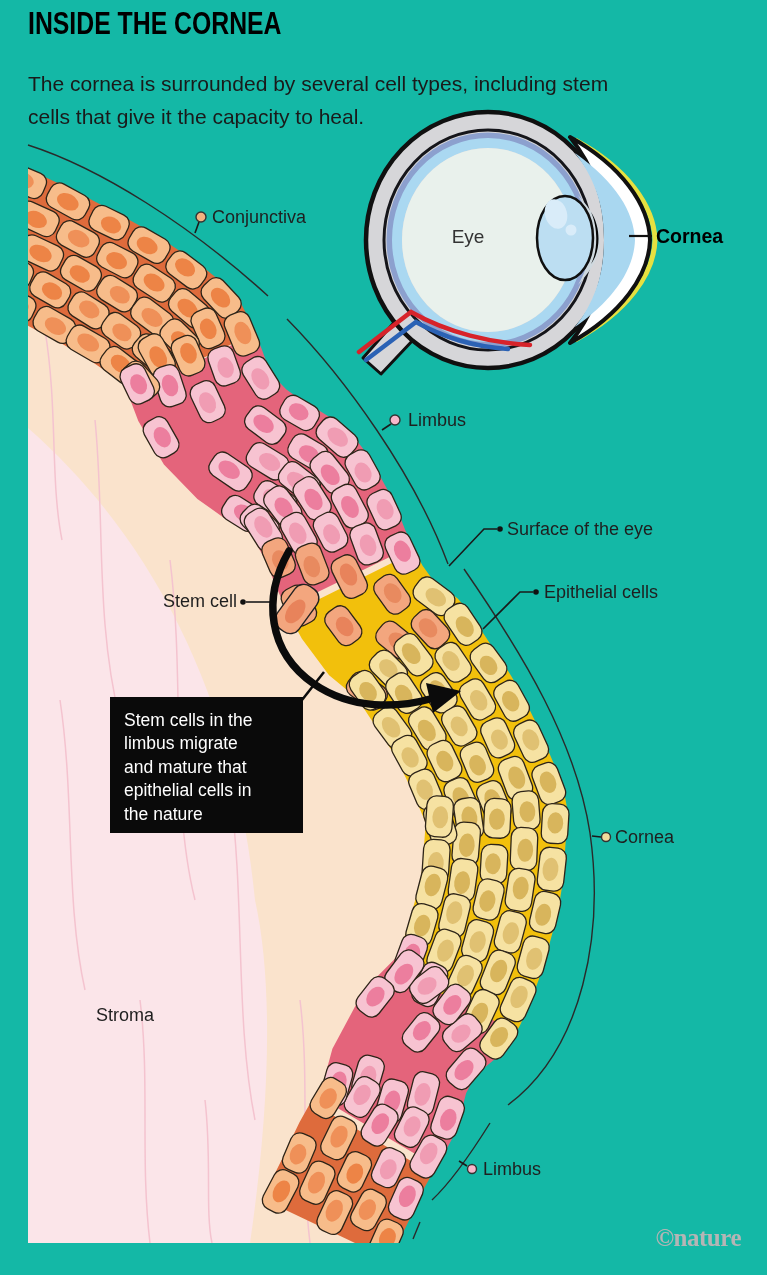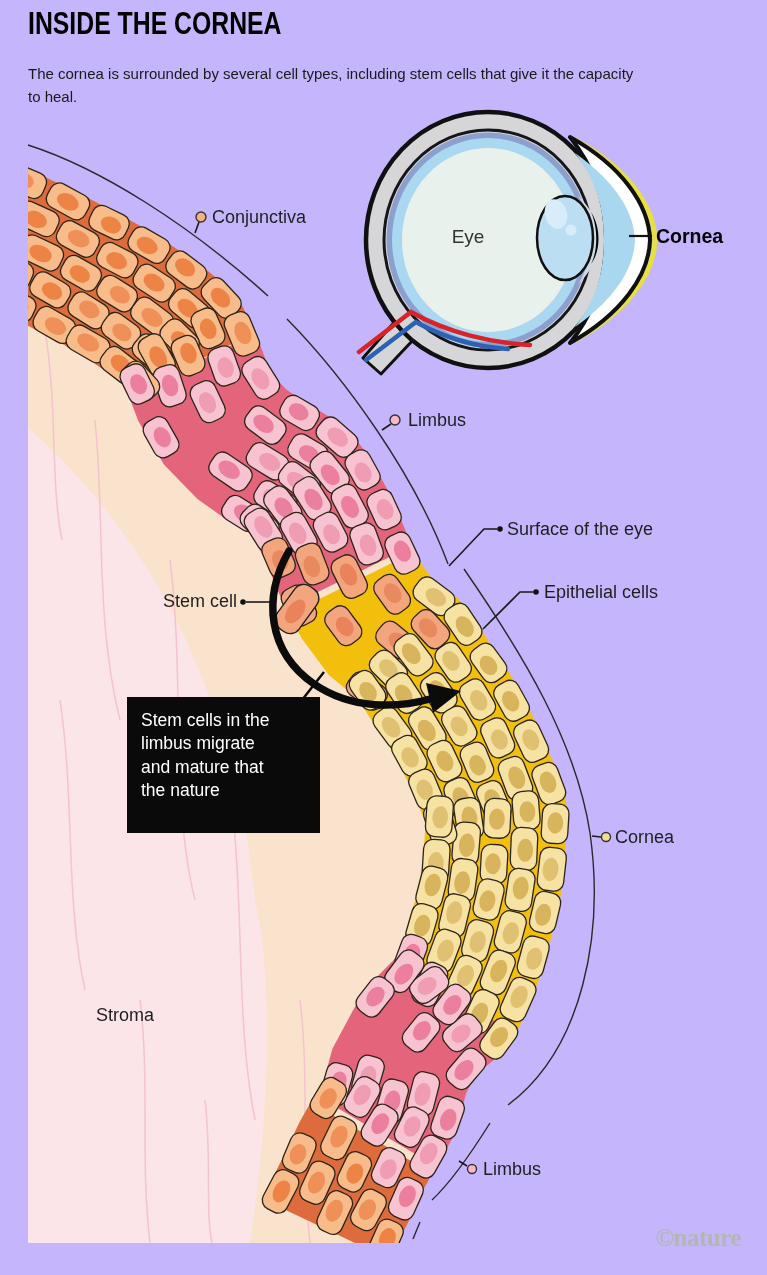--- a/index.html
+++ b/index.html
@@ -1,24 +1,24 @@
 <!DOCTYPE html>
 <html><head>
 <meta charset="utf-8">
 <style>
   html,body{margin:0;padding:0;background:#fff;}
-  .page{position:relative;width:767px;height:1275px;background:#c4b5fd;overflow:hidden;
+  .page{position:relative;width:767px;height:1275px;background:#14b8a6;overflow:hidden;
         font-family:"Liberation Sans",sans-serif;}
   .hdr{position:absolute;left:28px;top:6px;width:660px;}
   .hdr h1{margin:0;font-size:31px;font-weight:800;color:#000;letter-spacing:0px;
           transform:scaleX(.8);transform-origin:left center;white-space:nowrap;}
-  .hdr p{margin:20px 0 0 0;font-size:15px;line-height:1.55;color:#1a1a1a;width:610px;}
+  .hdr p{margin:26px 0 0 0;font-size:21px;line-height:1.55;color:#1a1a1a;width:610px;}
   svg{position:absolute;left:0;top:0;}
   .lbl{font-size:18px;fill:#1f1f1f;}
-  .callout{position:absolute;left:127px;top:697px;width:193px;height:136px;
+  .callout{position:absolute;left:110px;top:697px;width:193px;height:136px;
            background:#0a0a0a;color:#fff;box-sizing:border-box;padding:12px 0 0 14px;}
   .callout div{font-size:17.5px;line-height:23.4px;}
 </style>
 </head>
 <body>
 
 <div class="page">
 
   <div class="hdr">
     <h1>INSIDE THE CORNEA</h1>
@@ -704,15 +704,16 @@
       <text x="656" y="243" font-size="19.5" font-weight="bold" fill="#000">Cornea</text>
     </g>
 
     <text x="741" y="1246" text-anchor="end" font-family="Liberation Serif, serif" font-weight="bold" font-size="25" letter-spacing="-0.5" fill="#b5b5b5">©nature</text>
   </svg>
 
   <div class="callout">
     <div>Stem cells in the</div>
     <div>limbus migrate</div>
     <div>and mature that</div>
+    <div>epithelial cells in</div>
     <div>the nature</div>
   </div>
 </div>
 
 </body></html>

